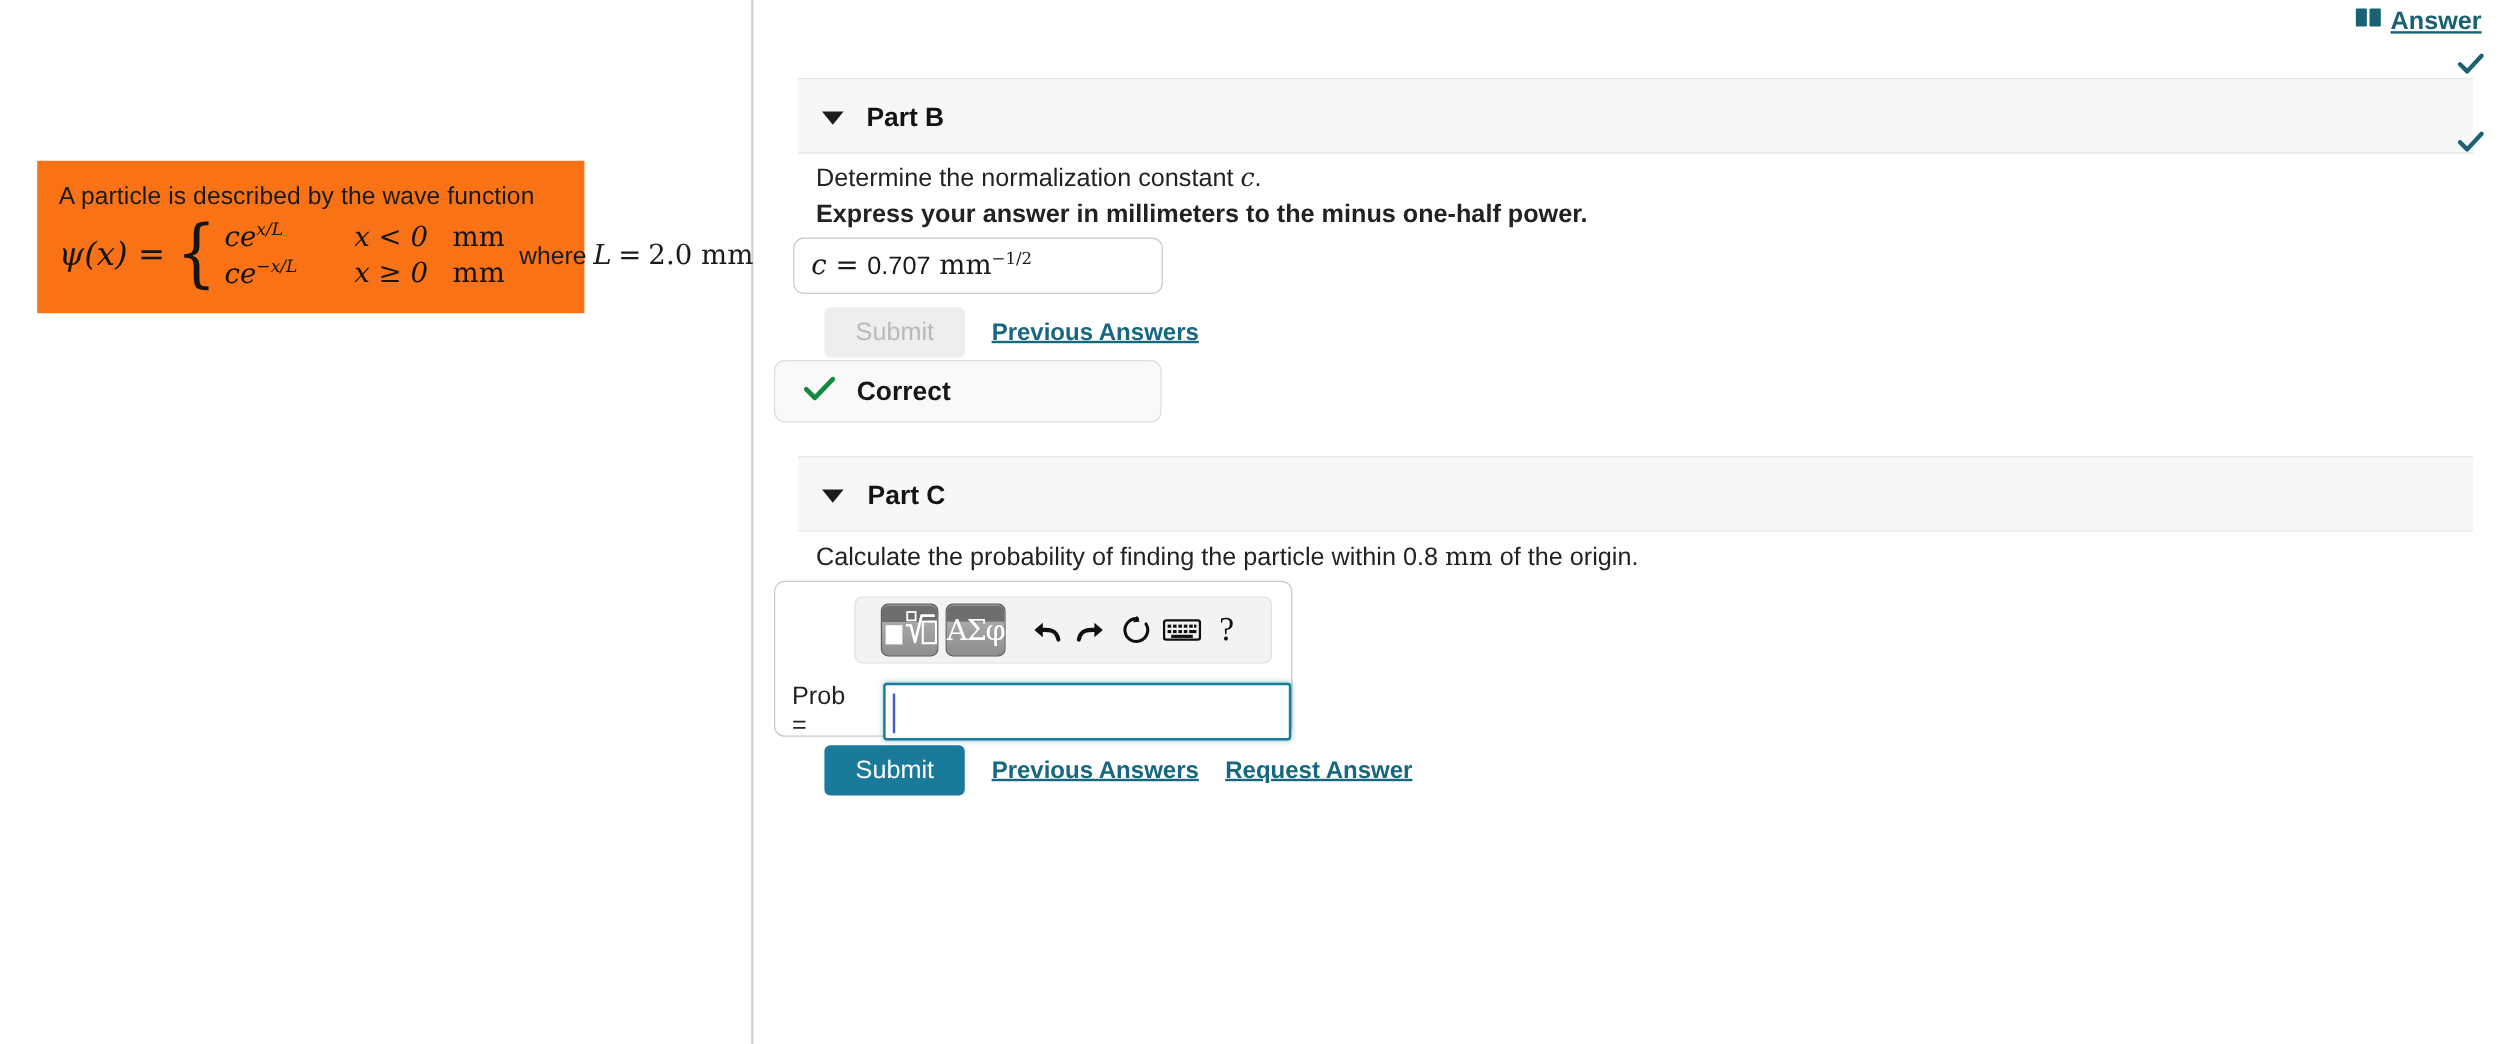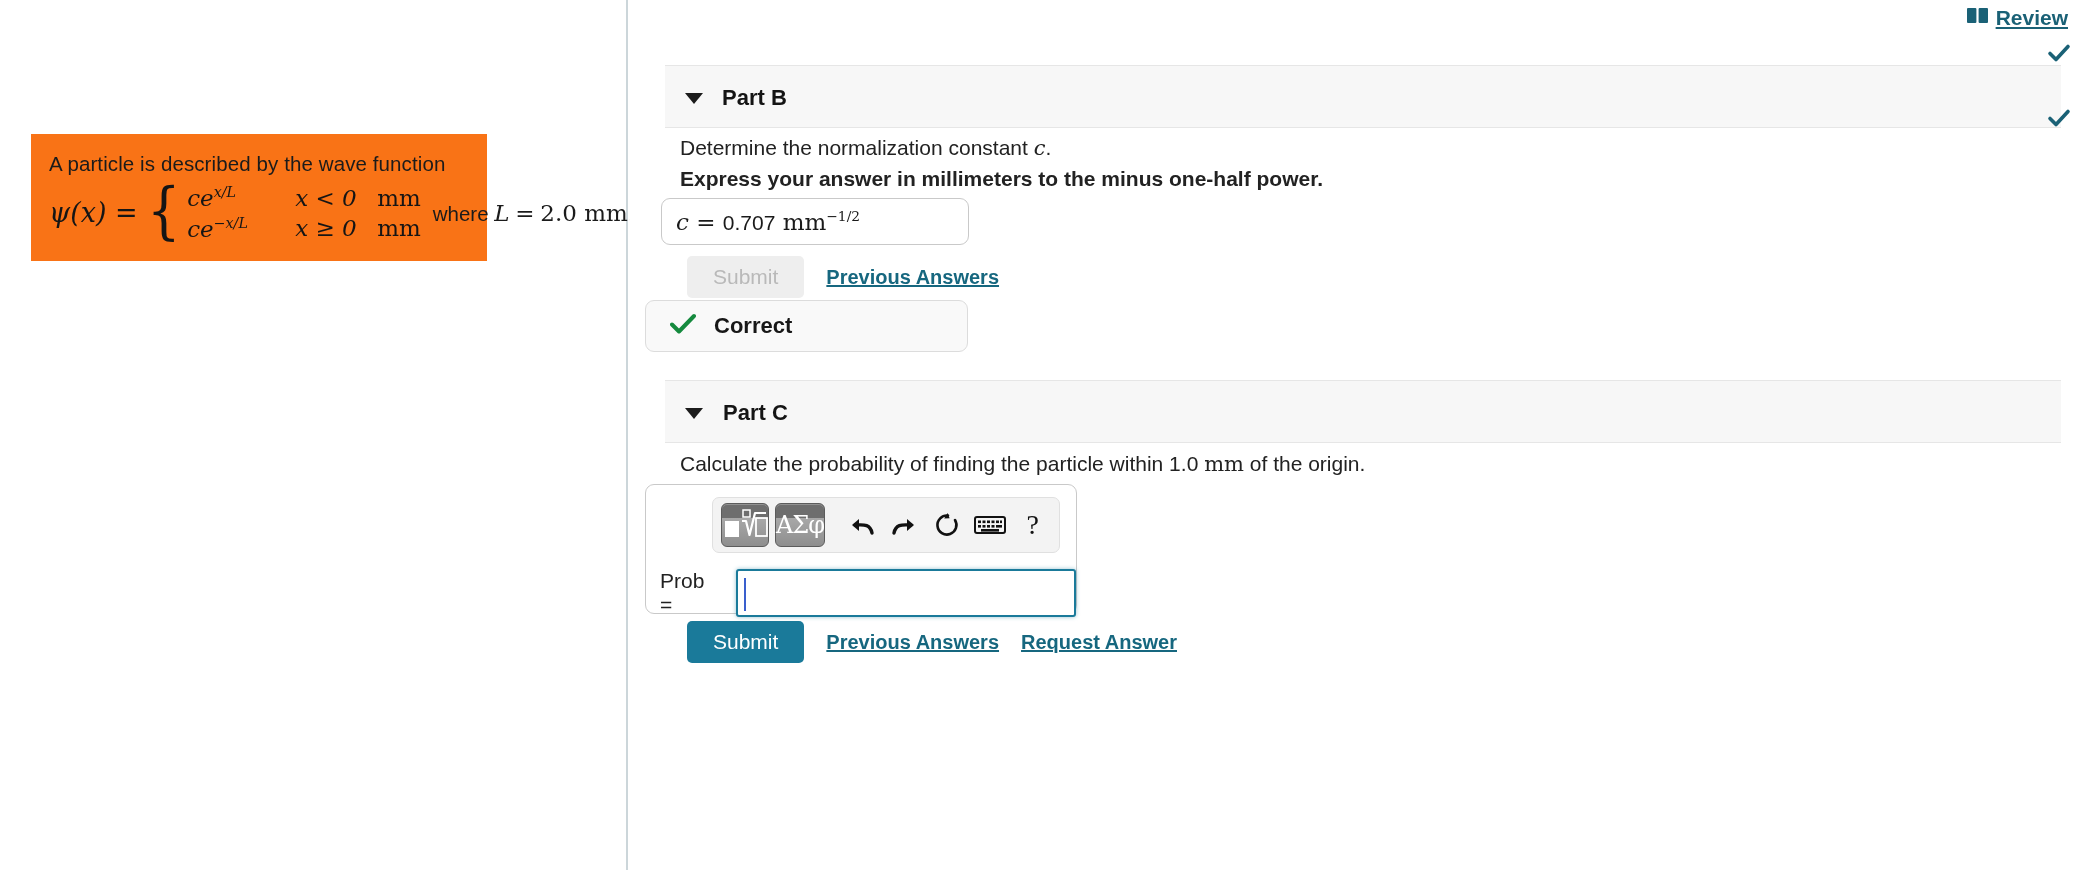--- a/index.html
+++ b/index.html
@@ -143,21 +143,21 @@
 
   
   .math-panel {
     position: absolute;
     border: 1px solid #c9c9c9; border-radius: 9px; background: #fff;
   }
   .math-toolbar {
     position: absolute; left: 66px; top: 12px;
     width: 348px; height: 56px;
     background: #f3f3f3; border: 1px solid #e0e0e0; border-radius: 7px;
-    display: flex; align-items: center; padding: 0 8px; gap: 6px;
+    display: flex; align-items: center; padding: 0 21px; gap: 6px;
   }
   .tb-btn {
     width: 56px; height: 44px; border-radius: 6px;
     background: linear-gradient(180deg,#6e6e6e 0%,#6e6e6e 34%,#a8a8a8 34%,#8e8e8e 100%);
     border: 1px solid #5c5c5c;
     display: flex; align-items: center; justify-content: center;
     cursor: pointer; color: #fff;
     box-shadow: inset 0 1px 0 rgba(255,255,255,.25);
   }
   .tb-btn.sigma { font-family: "DejaVu Serif", serif; font-size: 24px; letter-spacing: -1px; }
@@ -215,21 +215,21 @@
 
   <div class="right-pane">
 
     <div class="review-link">
       <span class="book-icon">
         <svg width="22" height="18" viewBox="0 0 22 18">
           <rect x="0" y="1" width="9.4" height="15" rx="1" fill="#1a6176"></rect>
           <rect x="11.6" y="1" width="9.4" height="15" rx="1" fill="#1a6176"></rect>
         </svg>
       </span>
-      <span> Review</span>
+      <span> Answer</span>
     </div>
 
     <div class="tick-row" style="top:40px;">
       <svg width="26" height="26" viewBox="0 0 26 26">
         <path d="M4 13.5 L10 19.5 L22 6.5" stroke="#1a6176" stroke-width="3.6" fill="none" stroke-linecap="round" stroke-linejoin="round"></path>
       </svg>
     </div>
 
     <div class="part-band" style="top:65px; height:63px;">
       <div class="part-header" style="top:19px;gap:19px;">
@@ -266,21 +266,21 @@
       <span class="correct-text">Correct</span>
     </div>
 
     <div class="part-band" style="top:380px; height:63px;">
       <div class="part-header" style="top:19px;">
         <span class="caret"></span>
         <span class="part-title">Part C</span>
       </div>
     </div>
 
-    <div class="q-text" style="top:452px;"><span>Calculate the probability of finding the particle within 1.0 </span><span class="munit">mm</span><span> of the origin.</span></div>
+    <div class="q-text" style="top:452px;"><span>Calculate the probability of finding the particle within 0.8 </span><span class="munit">mm</span><span> of the origin.</span></div>
 
     <div class="math-panel" style="left:15px; top:484px; width:432px; height:130px;">
 
       <div class="math-toolbar">
         <div class="tb-btn">
           <svg width="46" height="32" viewBox="0 0 46 32">
             <rect x="3" y="12" width="14" height="16" fill="#ffffff"></rect>
             <path d="M20 12 L24 12 L27.5 26 L33 4 L44 4" stroke="#ffffff" stroke-width="2.2" fill="none" stroke-linejoin="round"></path>
             <rect x="34" y="9" width="11" height="18" fill="none" stroke="#ffffff" stroke-width="1.8"></rect>
             <rect x="21" y="1" width="7" height="7" fill="none" stroke="#ffffff" stroke-width="1.5"></rect>

